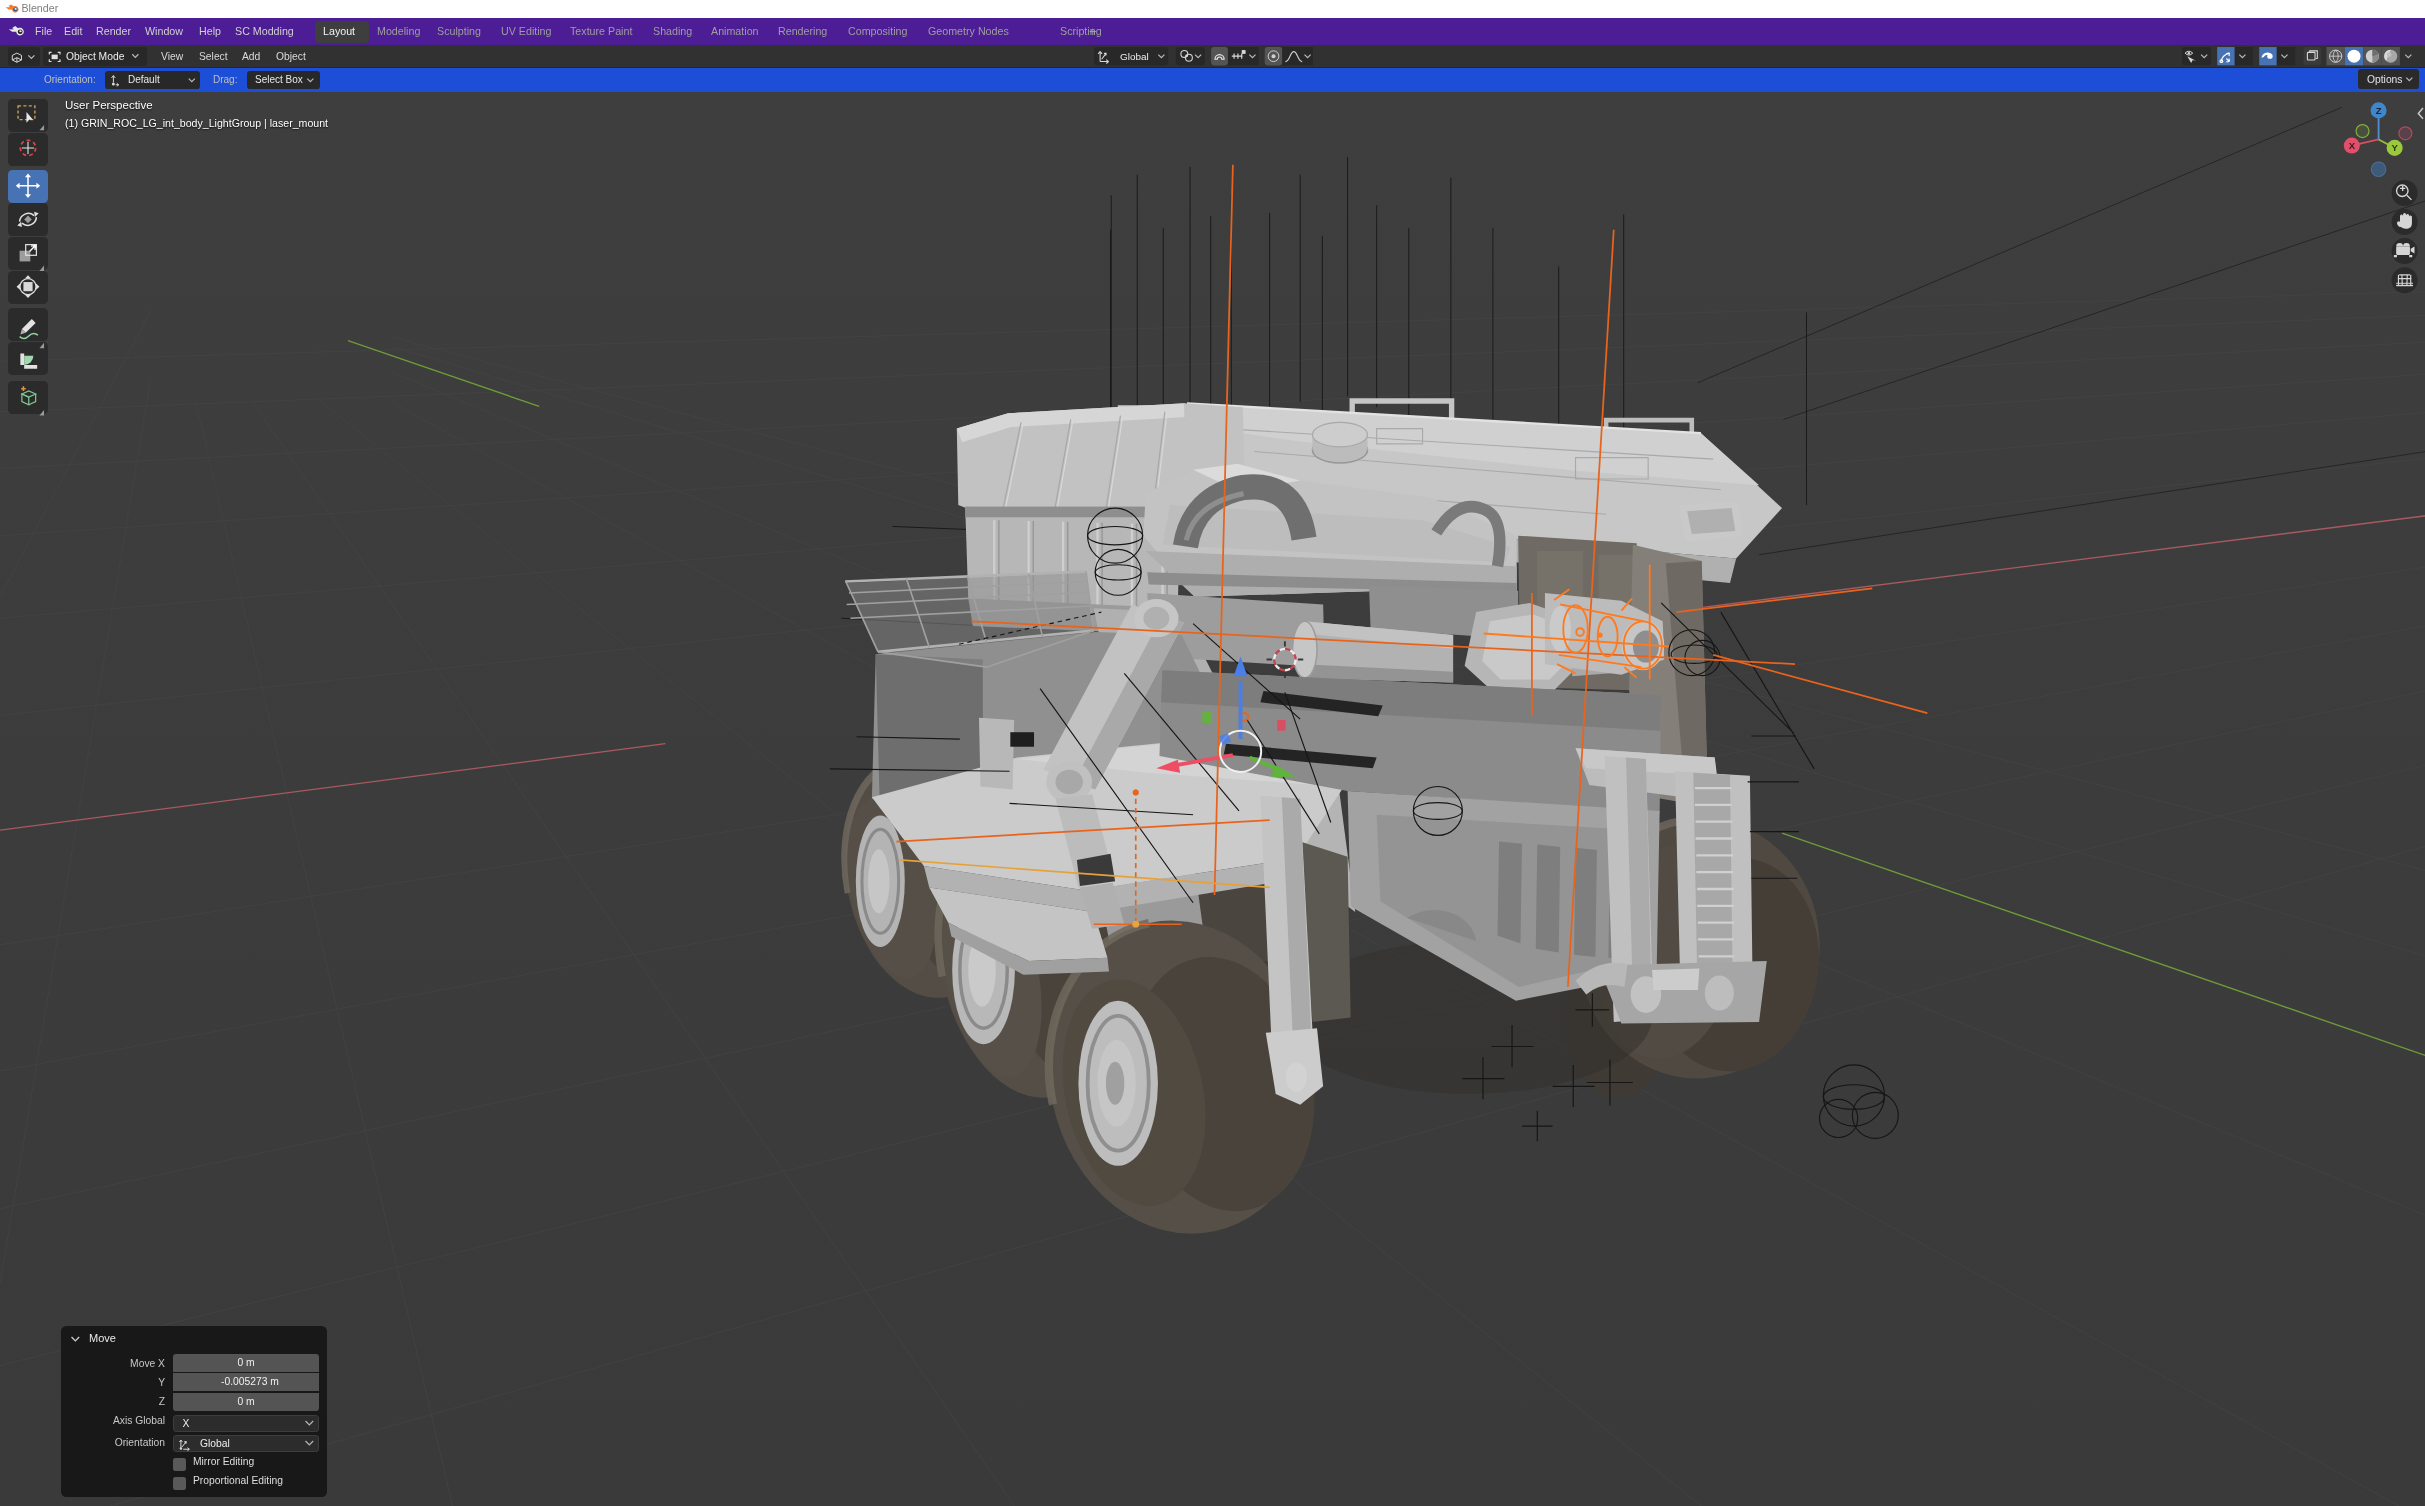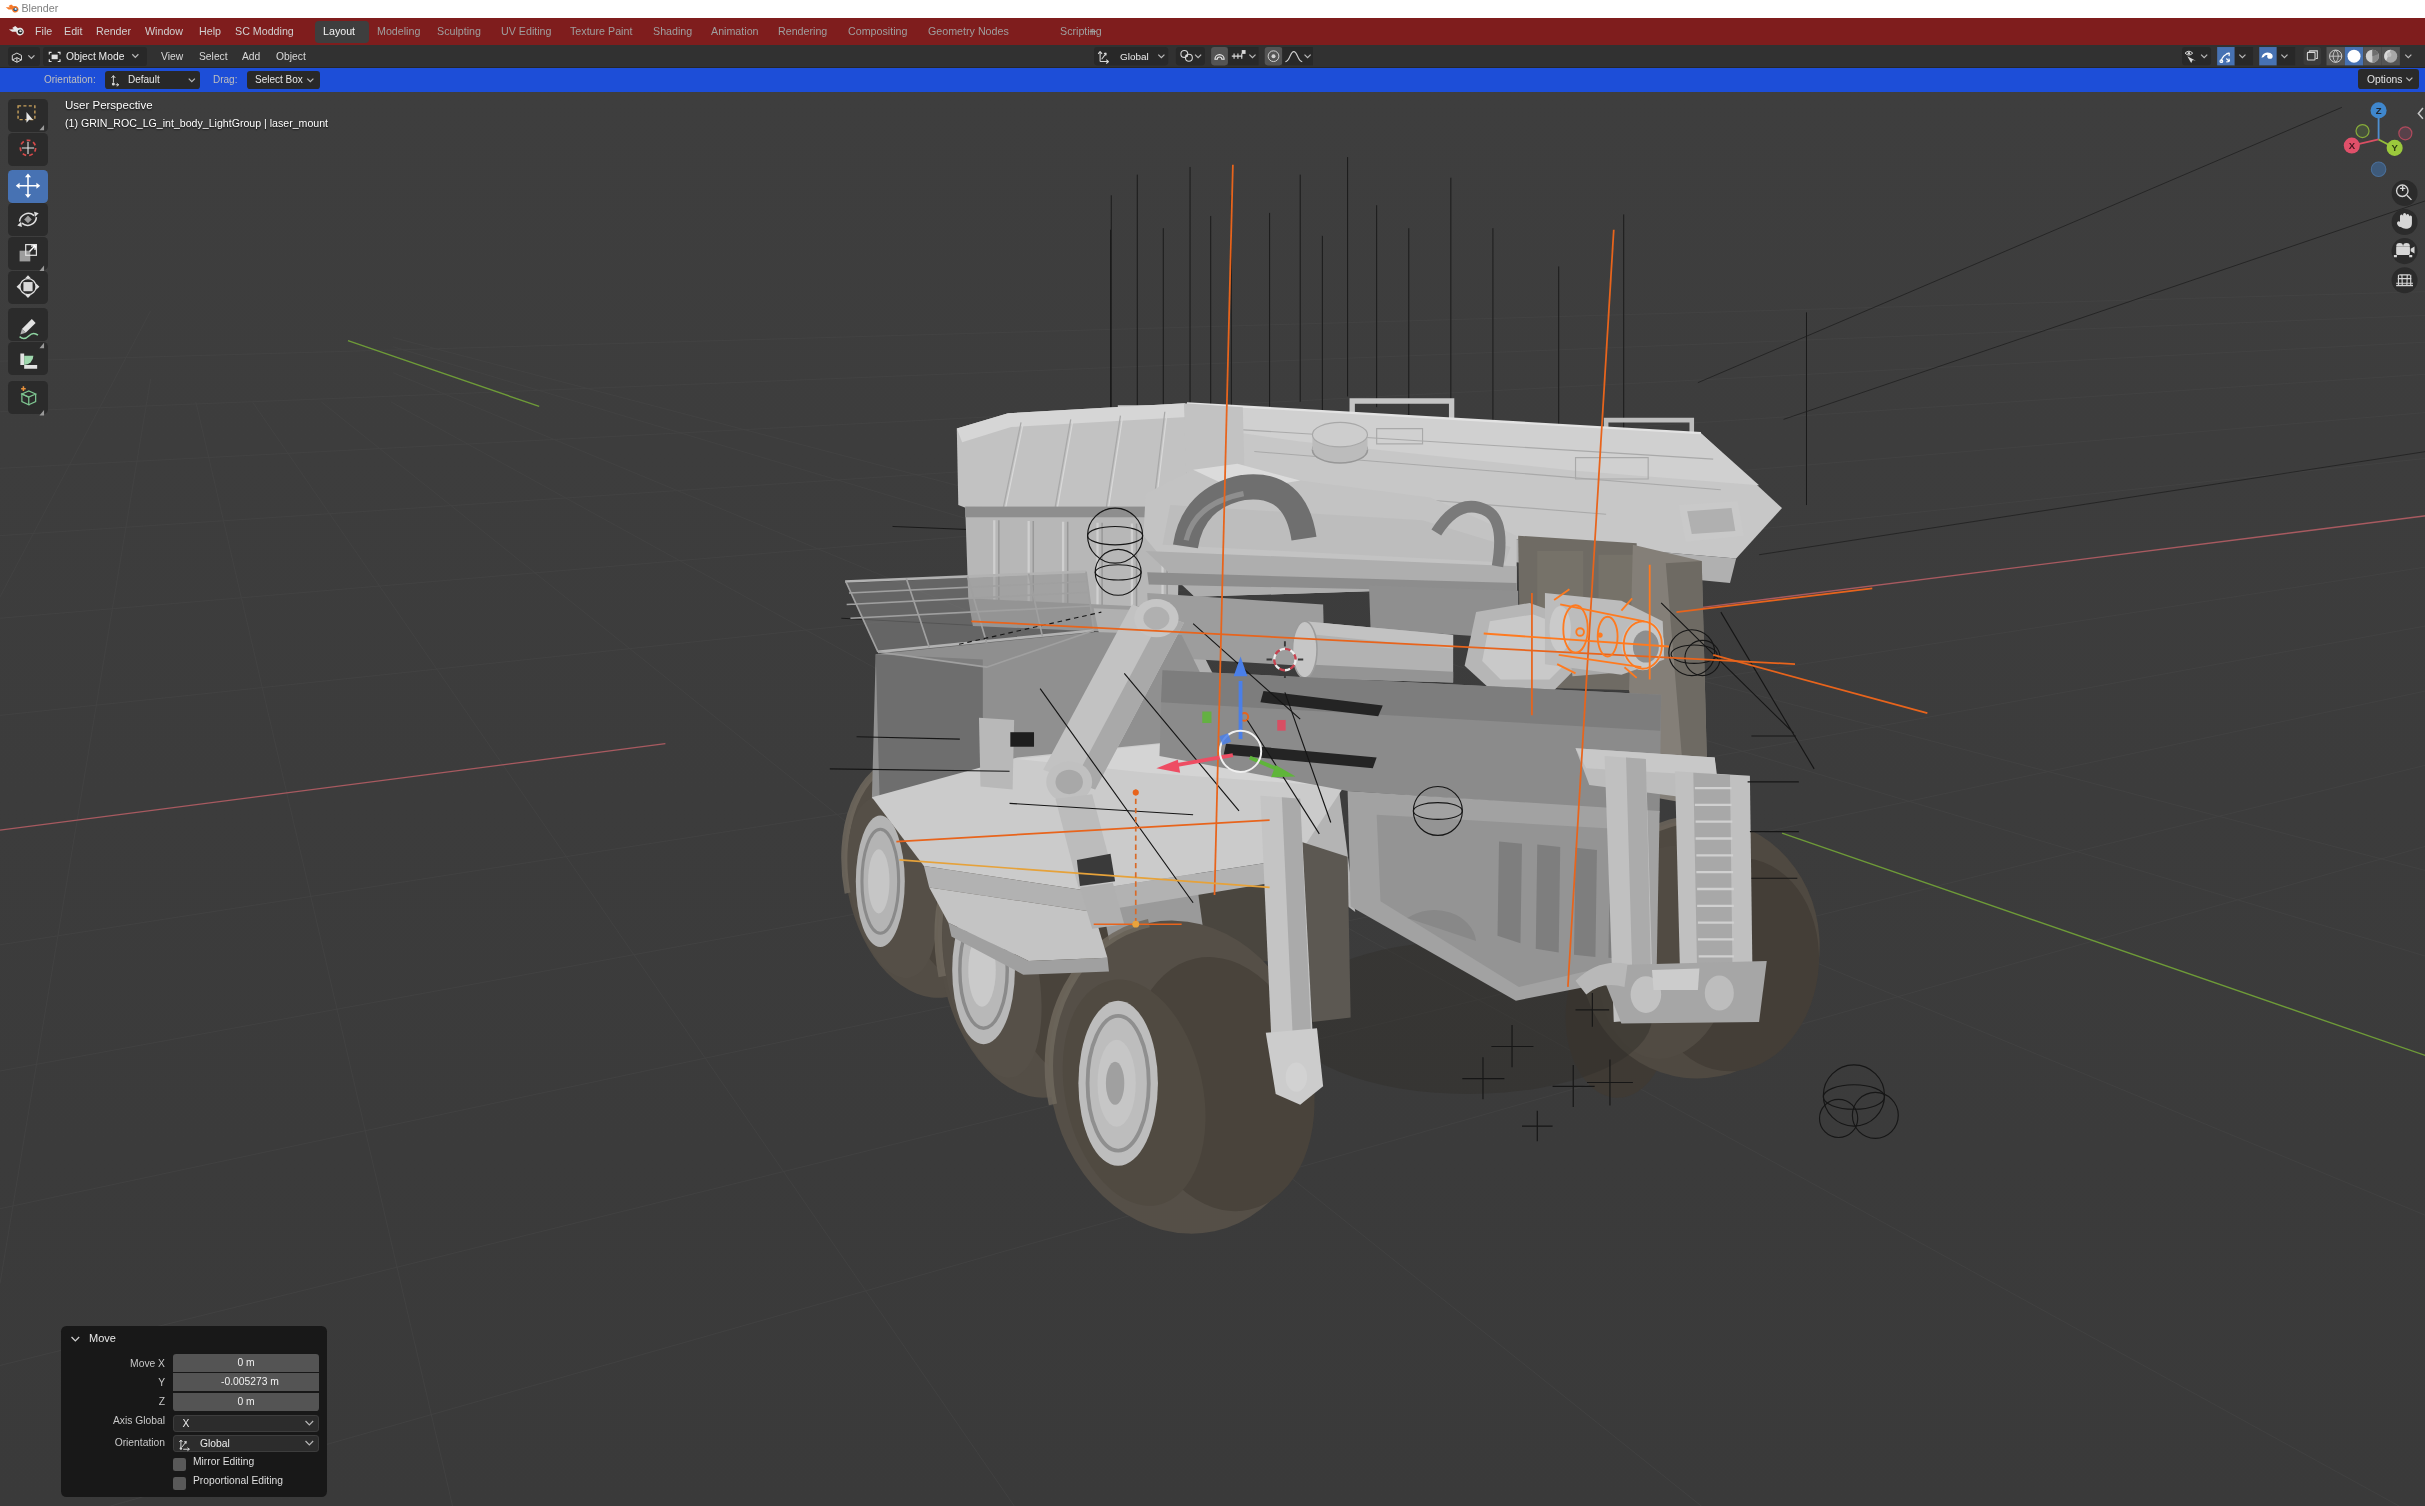--- a/index.html
+++ b/index.html
@@ -1,20 +1,20 @@
 <!DOCTYPE html>
 <html style="font-size:12.2px"><head>
 <meta charset="utf-8">
 <style>
   * { margin:0; padding:0; box-sizing:border-box; }
   html,body { width:2426px; height:1506px; overflow:hidden; background:#3c3c3c;
     font-family:"Liberation Sans", sans-serif; }
   .abs { position:absolute; }
   #titlebar { left:0; top:0; width:2426px; height:18.4px; background:#ffffff; }
-  #menubar { left:0; top:18.4px; width:2426px; height:27px; background:#7f1d1d; }
+  #menubar { left:0; top:18.4px; width:2426px; height:27px; background:#4c1d95; }
   #hdr { left:0; top:45px; width:2426px; height:23px; background:#313131; border-bottom:0.8px solid #262626;}
   #toolrow { left:0; top:68px; width:2426px; height:24px; background:#1d4ed8; }
   #viewport { left:0; top:92px; width:2426px; height:1415px; }
   .mtxt { position:absolute; color:#d0d0d0; font-size:10.7px; line-height:27px; }
   .tabtxt { position:absolute; color:#9f9f9f; font-size:10.7px; line-height:27px; }
   .pill { position:absolute; background:#282828; border-radius:3.1px; color:#e4e4e4; font-size:10px; }
   .htxt { position:absolute; color:#dadada; font-size:10.3px; line-height:23px; }
   .ttxt { position:absolute; color:#bfbfbf; font-size:10px; line-height:24px; }
   .tool { position:absolute; left:7.6px; width:40px; height:33px; background:#2b2b2b; border-radius:4.6px; }
 </style>

